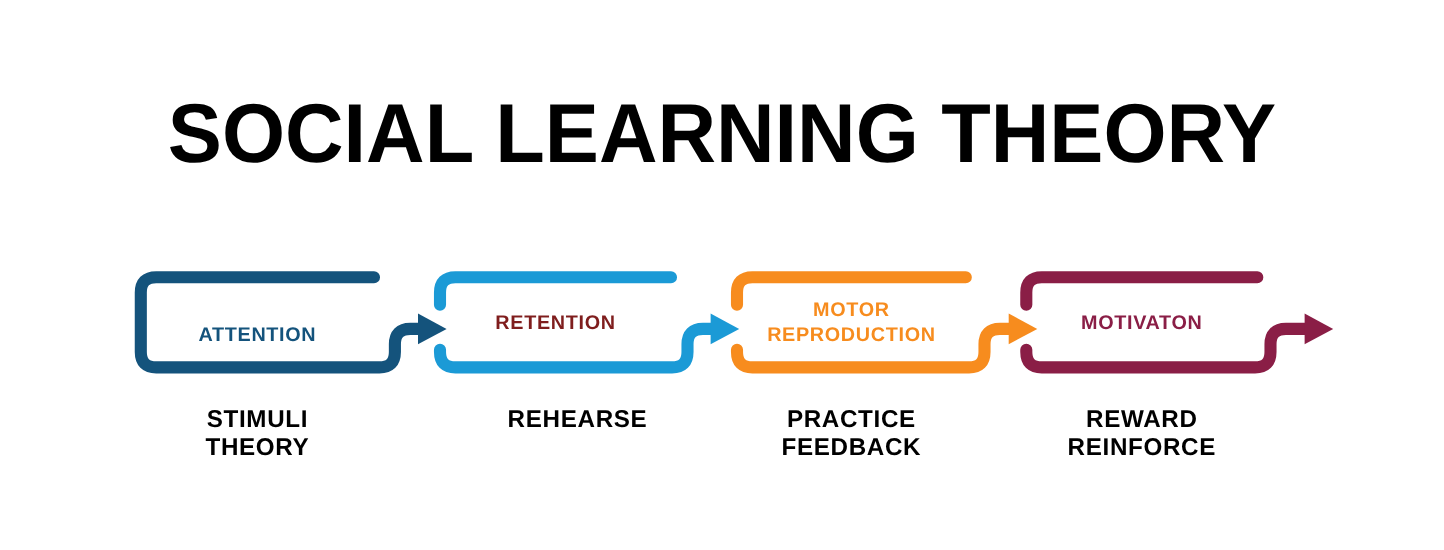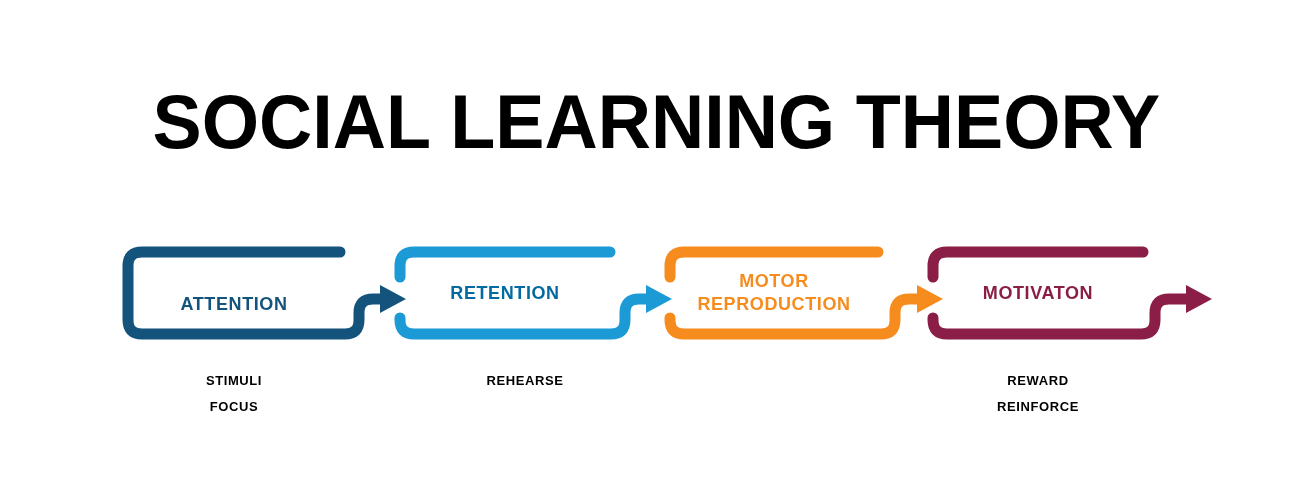--- a/index.html
+++ b/index.html
@@ -60,21 +60,21 @@
     font-size: 18px;
     font-weight: 700;
     line-height: 23px;
     letter-spacing: 0.6px;
     text-align: center;
     white-space: nowrap;
   }
   .sub-label {
     position: absolute;
     top: 368px;
-    font-size: 13px;
+    font-size: 22px;
     font-weight: 700;
     line-height: 26px;
     letter-spacing: 0.6px;
     color: #000000;
     text-align: center;
   }
   .sub-label span { display: block; }
 </style>
 </head>
 <body>
@@ -108,38 +108,42 @@
       <path class="outline" d="M 1143 22 H 947 Q 933 22 933 36 V 47" stroke="#8a1e46"></path>
       <path class="outline" d="M 933 88 V 90 Q 933 104 947 104 H 1141 Q 1155 104 1155 90 V 83 Q 1155 69 1169 69 H 1188" stroke="#8a1e46"></path>
       <path class="head" d="M 1186 55 L 1212 69 L 1186 83 Z" fill="#8a1e46"></path>
     </g>
   </svg>
 
   <div class="step-label" style="left: 136px; width: 196px; color: rgb(20, 83, 124); justify-content: flex-end;">
     <span>ATTENTION</span>
     <span></span>
   </div>
-  <div class="step-label" style="left: 408px; width: 194px; color: #0369a1;">
+  <div class="step-label" style="left: 408px; width: 194px; color: #7f1d1d;">
     <span>RETENTION</span>
     <span></span>
   </div>
   <div class="step-label" style="left: 678px; width: 192px; color: rgb(247, 140, 30);">
     <span>MOTOR</span>
     <span>REPRODUCTION</span>
   </div>
   <div class="step-label" style="left: 941px; width: 194px; color: rgb(138, 30, 70);">
     <span>MOTIVATON</span>
     <span></span>
   </div>
 
   <div class="sub-label" style="left:88px; width:292px;">
     <span>STIMULI</span>
-    <span>FOCUS</span>
+    <span>THEORY</span>
   </div>
   <div class="sub-label" style="left:380px; width:290px;">
     <span>REHEARSE</span>
+  </div>
+  <div class="sub-label" style="left:630px; width:288px;">
+    <span>PRACTICE</span>
+    <span>FEEDBACK</span>
   </div>
   <div class="sub-label" style="left:893px; width:290px;">
     <span>REWARD</span>
     <span>REINFORCE</span>
   </div>
 
 </div>
 
 </body></html>

